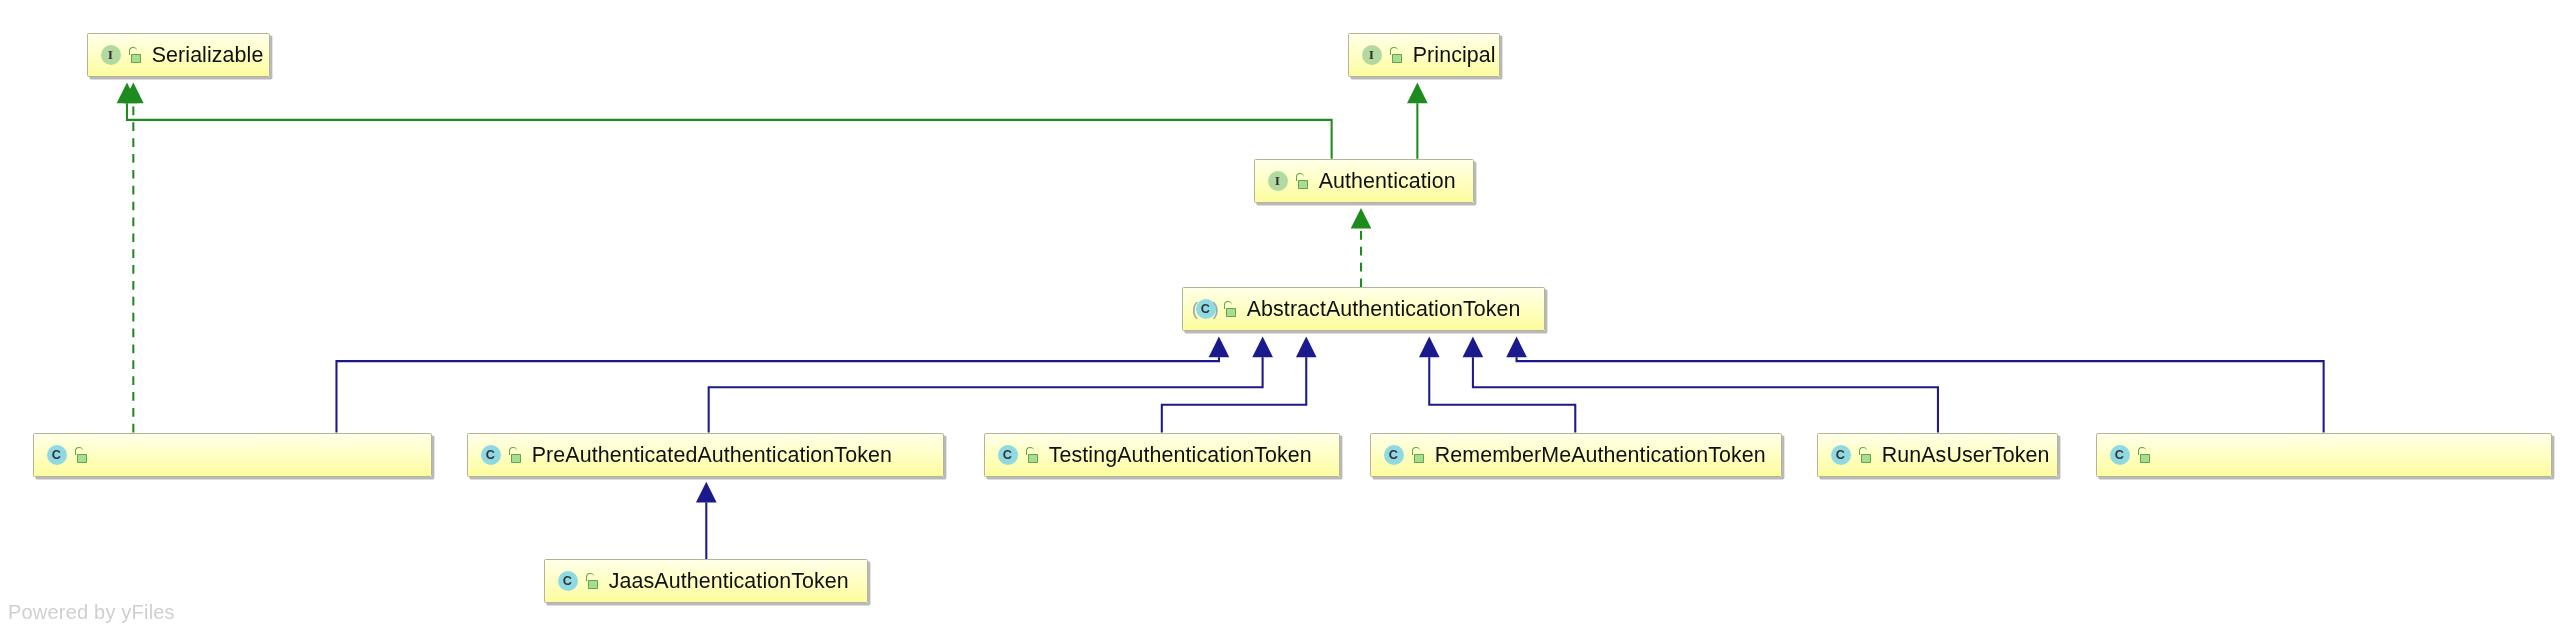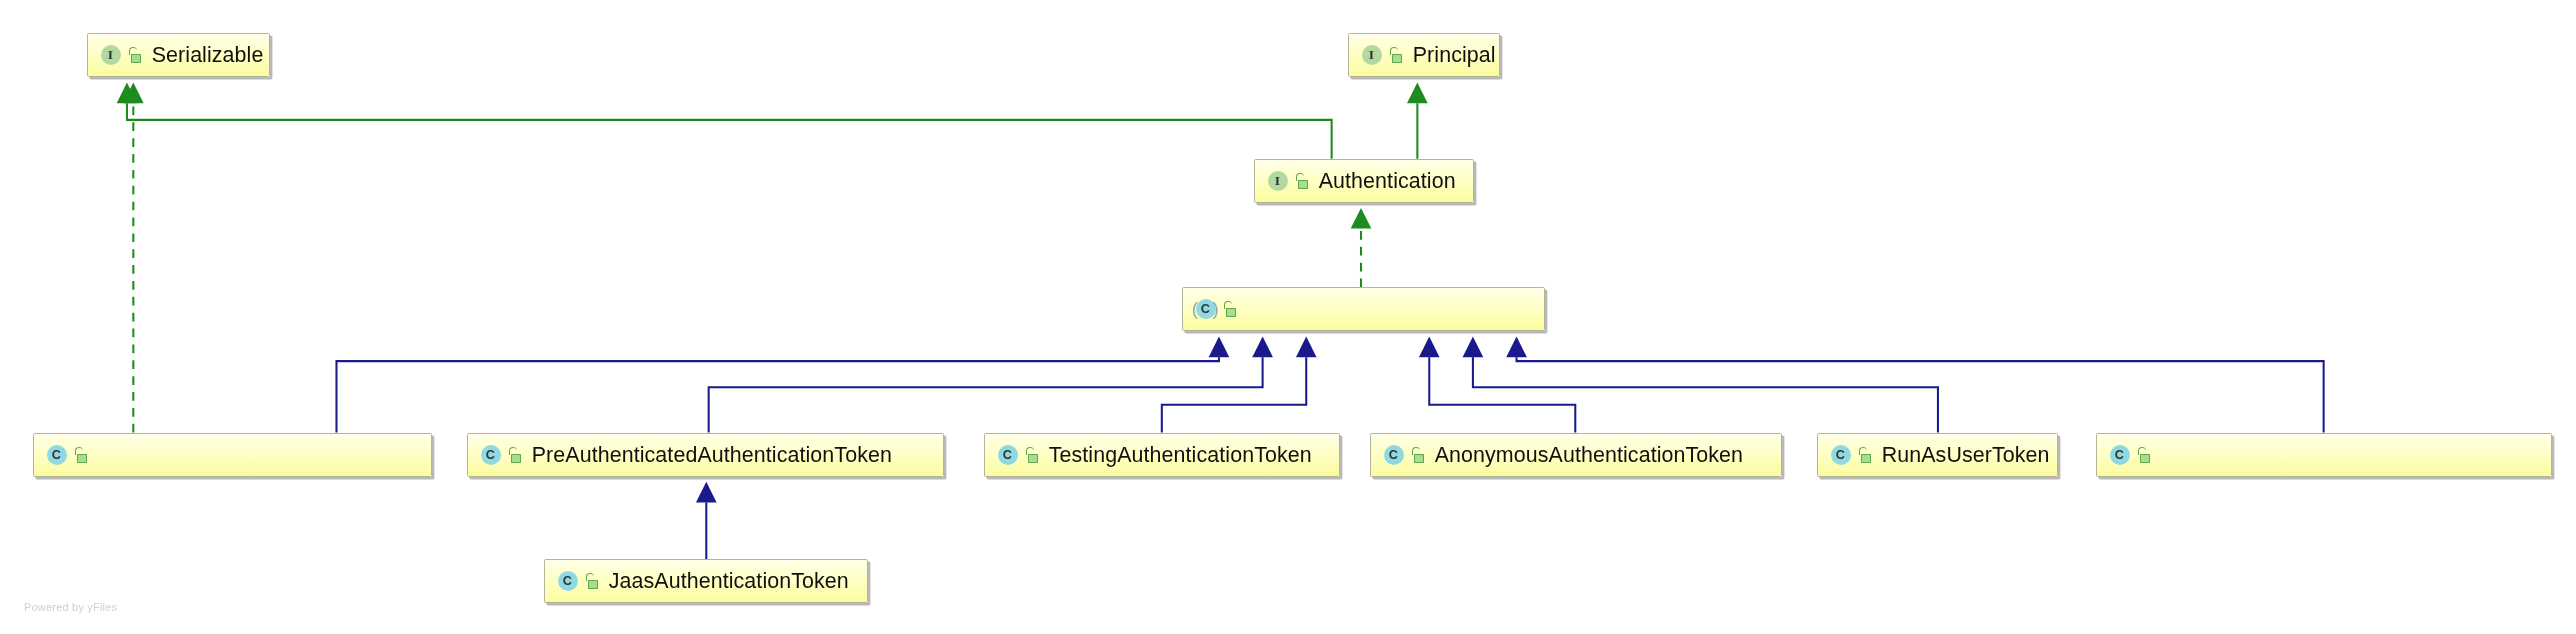--- a/index.html
+++ b/index.html
@@ -119,25 +119,24 @@
     border-bottom: none;
     border-right: none;
     border-radius: 4px 4px 0 0;
     box-sizing: border-box;
   }
   
   #watermark {
     position: absolute;
     left: 8px;
     top: 601px;
-    font-size: 11px;
+    font-size: 20px;
     color: #cfcfcf;
     letter-spacing: 0.2px;
     user-select: none;
-    margin-left: 16px;
   }
 </style>
 </head>
 <body>
 
 <div id="canvas">
 
   <svg id="edge-layer" width="2576" height="635" viewBox="0 0 3246 800" xmlns="http://www.w3.org/2000/svg">
       <g>
         <polyline points="168,545 168,130" fill="none" stroke="#1e8b1e" stroke-width="2.6" stroke-linejoin="miter" stroke-dasharray="11 9"></polyline>
@@ -223,20 +222,21 @@
         <span class="badge cls">
           <span class="abs-paren l">(</span>
           <span class="abs-paren r">)</span>
           <span class="disc"></span>
           <span class="glyph">C</span>
         </span>
         <span class="lock">
           <span class="shackle"></span>
           <span class="body"></span>
         </span>
+        <span class="node-label">AbstractAuthenticationToken</span>
       </div>
       <div class="uml-node" style="left: 33px; top: 433px; width: 399px;">
         <span class="badge cls">
           <span class="disc"></span>
           <span class="glyph">C</span>
         </span>
         <span class="lock">
           <span class="shackle"></span>
           <span class="body"></span>
         </span>
@@ -265,21 +265,21 @@
       </div>
       <div class="uml-node" style="left: 1370px; top: 433px; width: 412px;">
         <span class="badge cls">
           <span class="disc"></span>
           <span class="glyph">C</span>
         </span>
         <span class="lock">
           <span class="shackle"></span>
           <span class="body"></span>
         </span>
-        <span class="node-label">AnonymousAuthenticationToken</span>
+        <span class="node-label">RememberMeAuthenticationToken</span>
       </div>
       <div class="uml-node" style="left: 1817px; top: 433px; width: 241px;">
         <span class="badge cls">
           <span class="disc"></span>
           <span class="glyph">C</span>
         </span>
         <span class="lock">
           <span class="shackle"></span>
           <span class="body"></span>
         </span>

